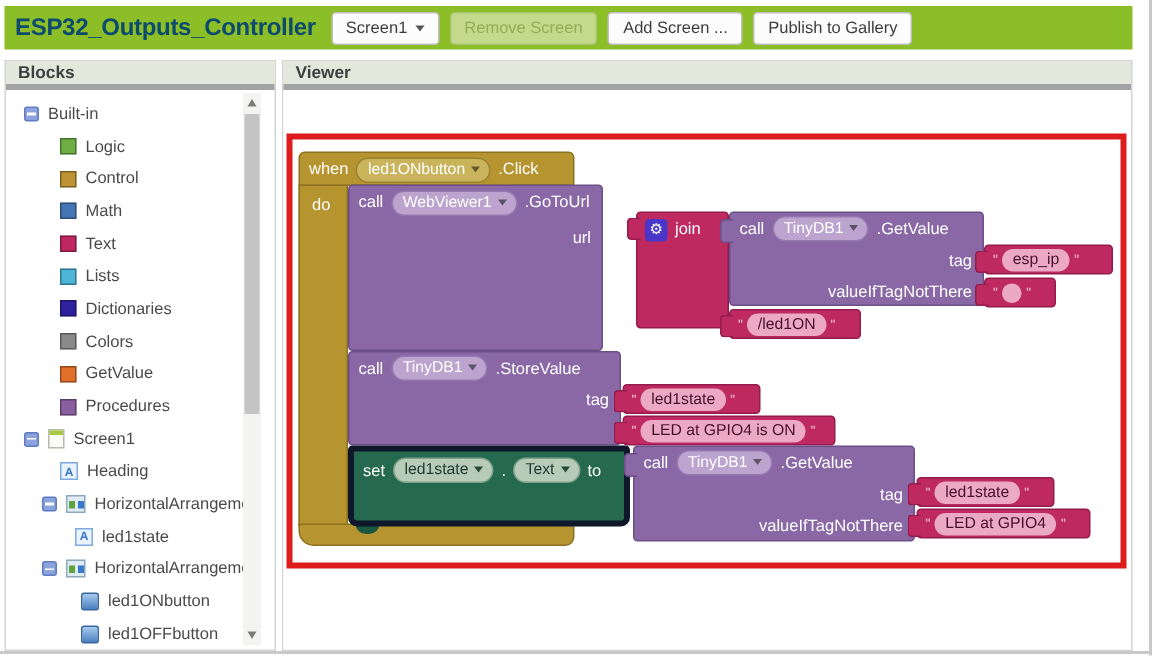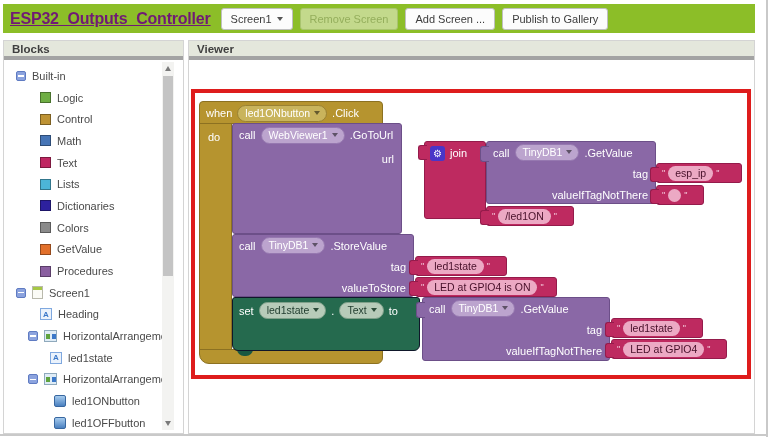--- a/index.html
+++ b/index.html
@@ -3,21 +3,21 @@
 <meta charset="utf-8">
 <style>
   * { box-sizing: border-box; margin: 0; padding: 0; }
   body { font-family: "Liberation Sans", sans-serif; background:#fff; }
   .app { position:relative; width:768px; height:440px; background:#fff; overflow:hidden; }
   .frame-right { position:absolute; right:0; top:0; width:2px; height:437px; background:#C9C9C9; }
   .frame-bottom { position:absolute; left:0; top:434px; width:768px; height:2px; background:#C9C9C9; }
 
   
   .topbar { position:absolute; left:3px; top:4px; width:752px; height:29px; background:#8CBE28; display:flex; align-items:center; }
-  .title { color:#701a75; font-size:16px; font-weight:bold; margin-left:7px; white-space:nowrap; letter-spacing:-0.2px;text-decoration:underline; }
+  .title { color:#0c4a6e; font-size:16px; font-weight:bold; margin-left:7px; white-space:nowrap; letter-spacing:-0.2px; }
   .tb-buttons { display:flex; gap:7px; margin-left:10px; }
   .btn { height:22px; display:flex; align-items:center; gap:5px; padding:0 9px; background:#FCFCFC;
          border:1px solid #BFBFBF; border-radius:3px; font-size:11px; color:#3C3C3C; white-space:nowrap; cursor:pointer; }
   .btn.disabled { background:#C3D98C; border-color:#A9C46E; color:#94AE5C; }
   .tri-down { width:0; height:0; border-left:3.5px solid transparent; border-right:3.5px solid transparent; border-top:4px solid #555; }
 
   
   .panel { position:absolute; background:#fff; border:1px solid #D4D4D4; }
   .panel-header { height:19px; background:#E4E7DC; border-bottom:4px solid #a3a3a3; display:flex; align-items:center;
                   padding-left:8px; font-size:11.5px; font-weight:bold; color:#3F3F3F; }
@@ -51,21 +51,21 @@
   .sb-down { bottom:4px; border-top:5px solid #7A7A7A; }
 
   
   .workspace { position:absolute; left:0; top:19px; right:0; bottom:0; background:#fff; }
   .redbox { position:absolute; left:2px; top:48px; width:560px; height:290px; border:4px solid #DE1C1C; }
 
   .blk { position:absolute; border-radius:3px; color:#fff; font-size:11px; cursor:grab; }
   .gold   { background:#B6942F; border:1px solid #8C7121; }
   .purple { background:#8A68A6; border:1px solid #6C4F88; }
   .pinkbg { background:#BE2A60; border:1px solid #941B4B; }
-  .dgreen { background:#256A4E; border:1px solid #0f172a; }
+  .dgreen { background:#256A4E; border:4px solid #0f172a; }
 
   .hdr { display:flex; align-items:center; gap:5px; padding:0 6px; height:22px; white-space:nowrap; }
   .pill { border-radius:10px; padding:1px 6px 2px 7px; font-size:10.5px; display:flex; align-items:center; gap:4px;
           color:#fff; white-space:nowrap; cursor:pointer; }
   .gold .pill   { background:#C9B45C; border:1px solid #9A8233; }
   .purple .pill { background:#BCA4CE; border:1px solid #9678B0; }
   .dgreen .pill { background:#B7CBB9; border:1px solid #7FA18A; color:#1E3A2C; }
   .pill .tri-down { border-top-color:rgba(0,0,0,0.5); }
   .dgreen .pill .tri-down { border-top-color:#2A4A38; }
 
@@ -279,23 +279,20 @@
         <span>call</span>
         <span class="pill">
           <span>TinyDB1</span>
           <span class="tri-down"></span>
         </span>
         <span>.StoreValue</span>
       </div>
       <div class="prow">
           <span>tag</span>
         </div>
-      <div class="prow">
-          <span>valueToStore</span>
-        </div>
     </div>
     <div class="str plug" style="left:226px; top:215px; width:92px;">
       <span>"</span>
       <span class="field">led1state</span>
       <span>"</span>
     </div>
     <div class="str plug" style="left:226px; top:236px; width:142px;">
       <span>"</span>
       <span class="field">LED at GPIO4 is ON</span>
       <span>"</span>

